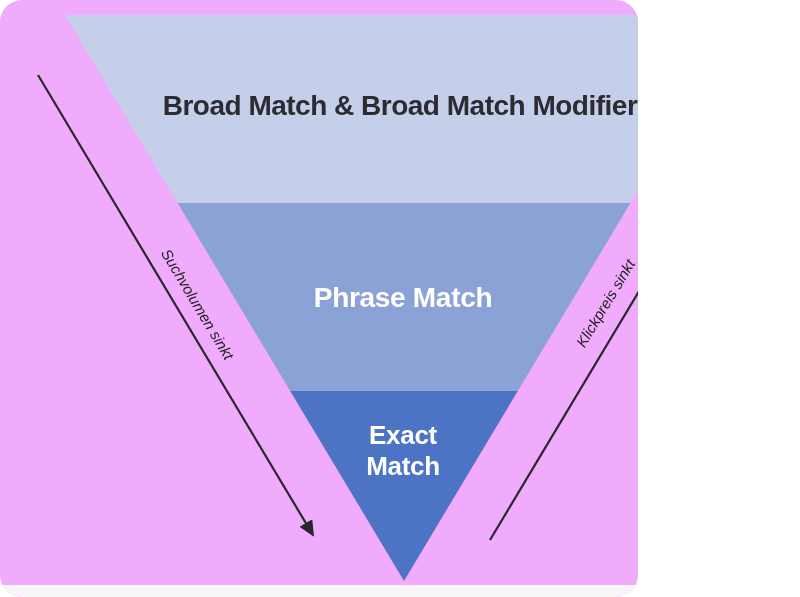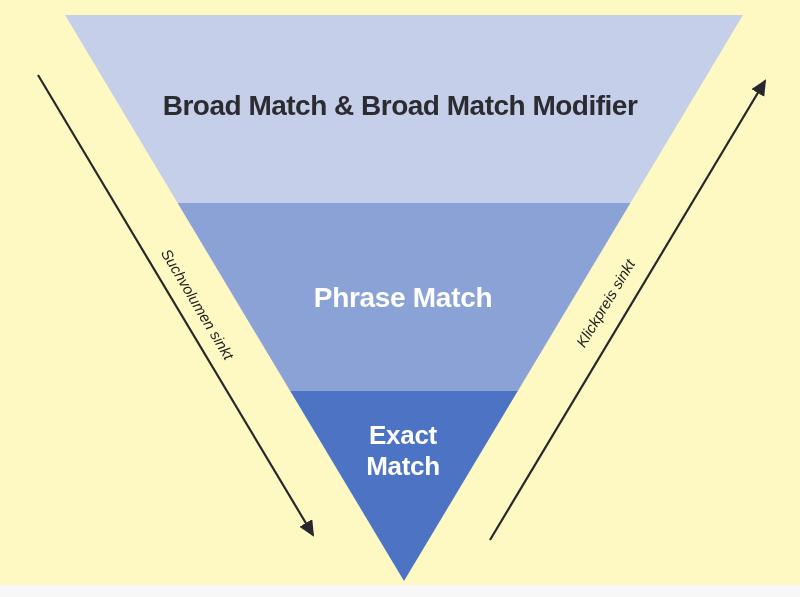--- a/index.html
+++ b/index.html
@@ -3,24 +3,25 @@
 <meta charset="utf-8">
 <style>
   html, body {
     margin: 0;
     padding: 0;
     background: #ffffff;
     font-family: "Liberation Sans", sans-serif;
   }
   .stage {
     position: relative;
-    width: 800px;
+    width: 638px;
     height: 597px;
-    background: #fef9c3;
+    background: #f0abfc;
     overflow: hidden;
+    border-radius: 22px;
   }
   svg { display: block; }
   .tier-title {
     font-family: "Liberation Sans", sans-serif;
     font-weight: 700;
     font-size: 28px;
     letter-spacing: -0.5px;
     fill: #2b2b31;
     text-anchor: middle;
   }

